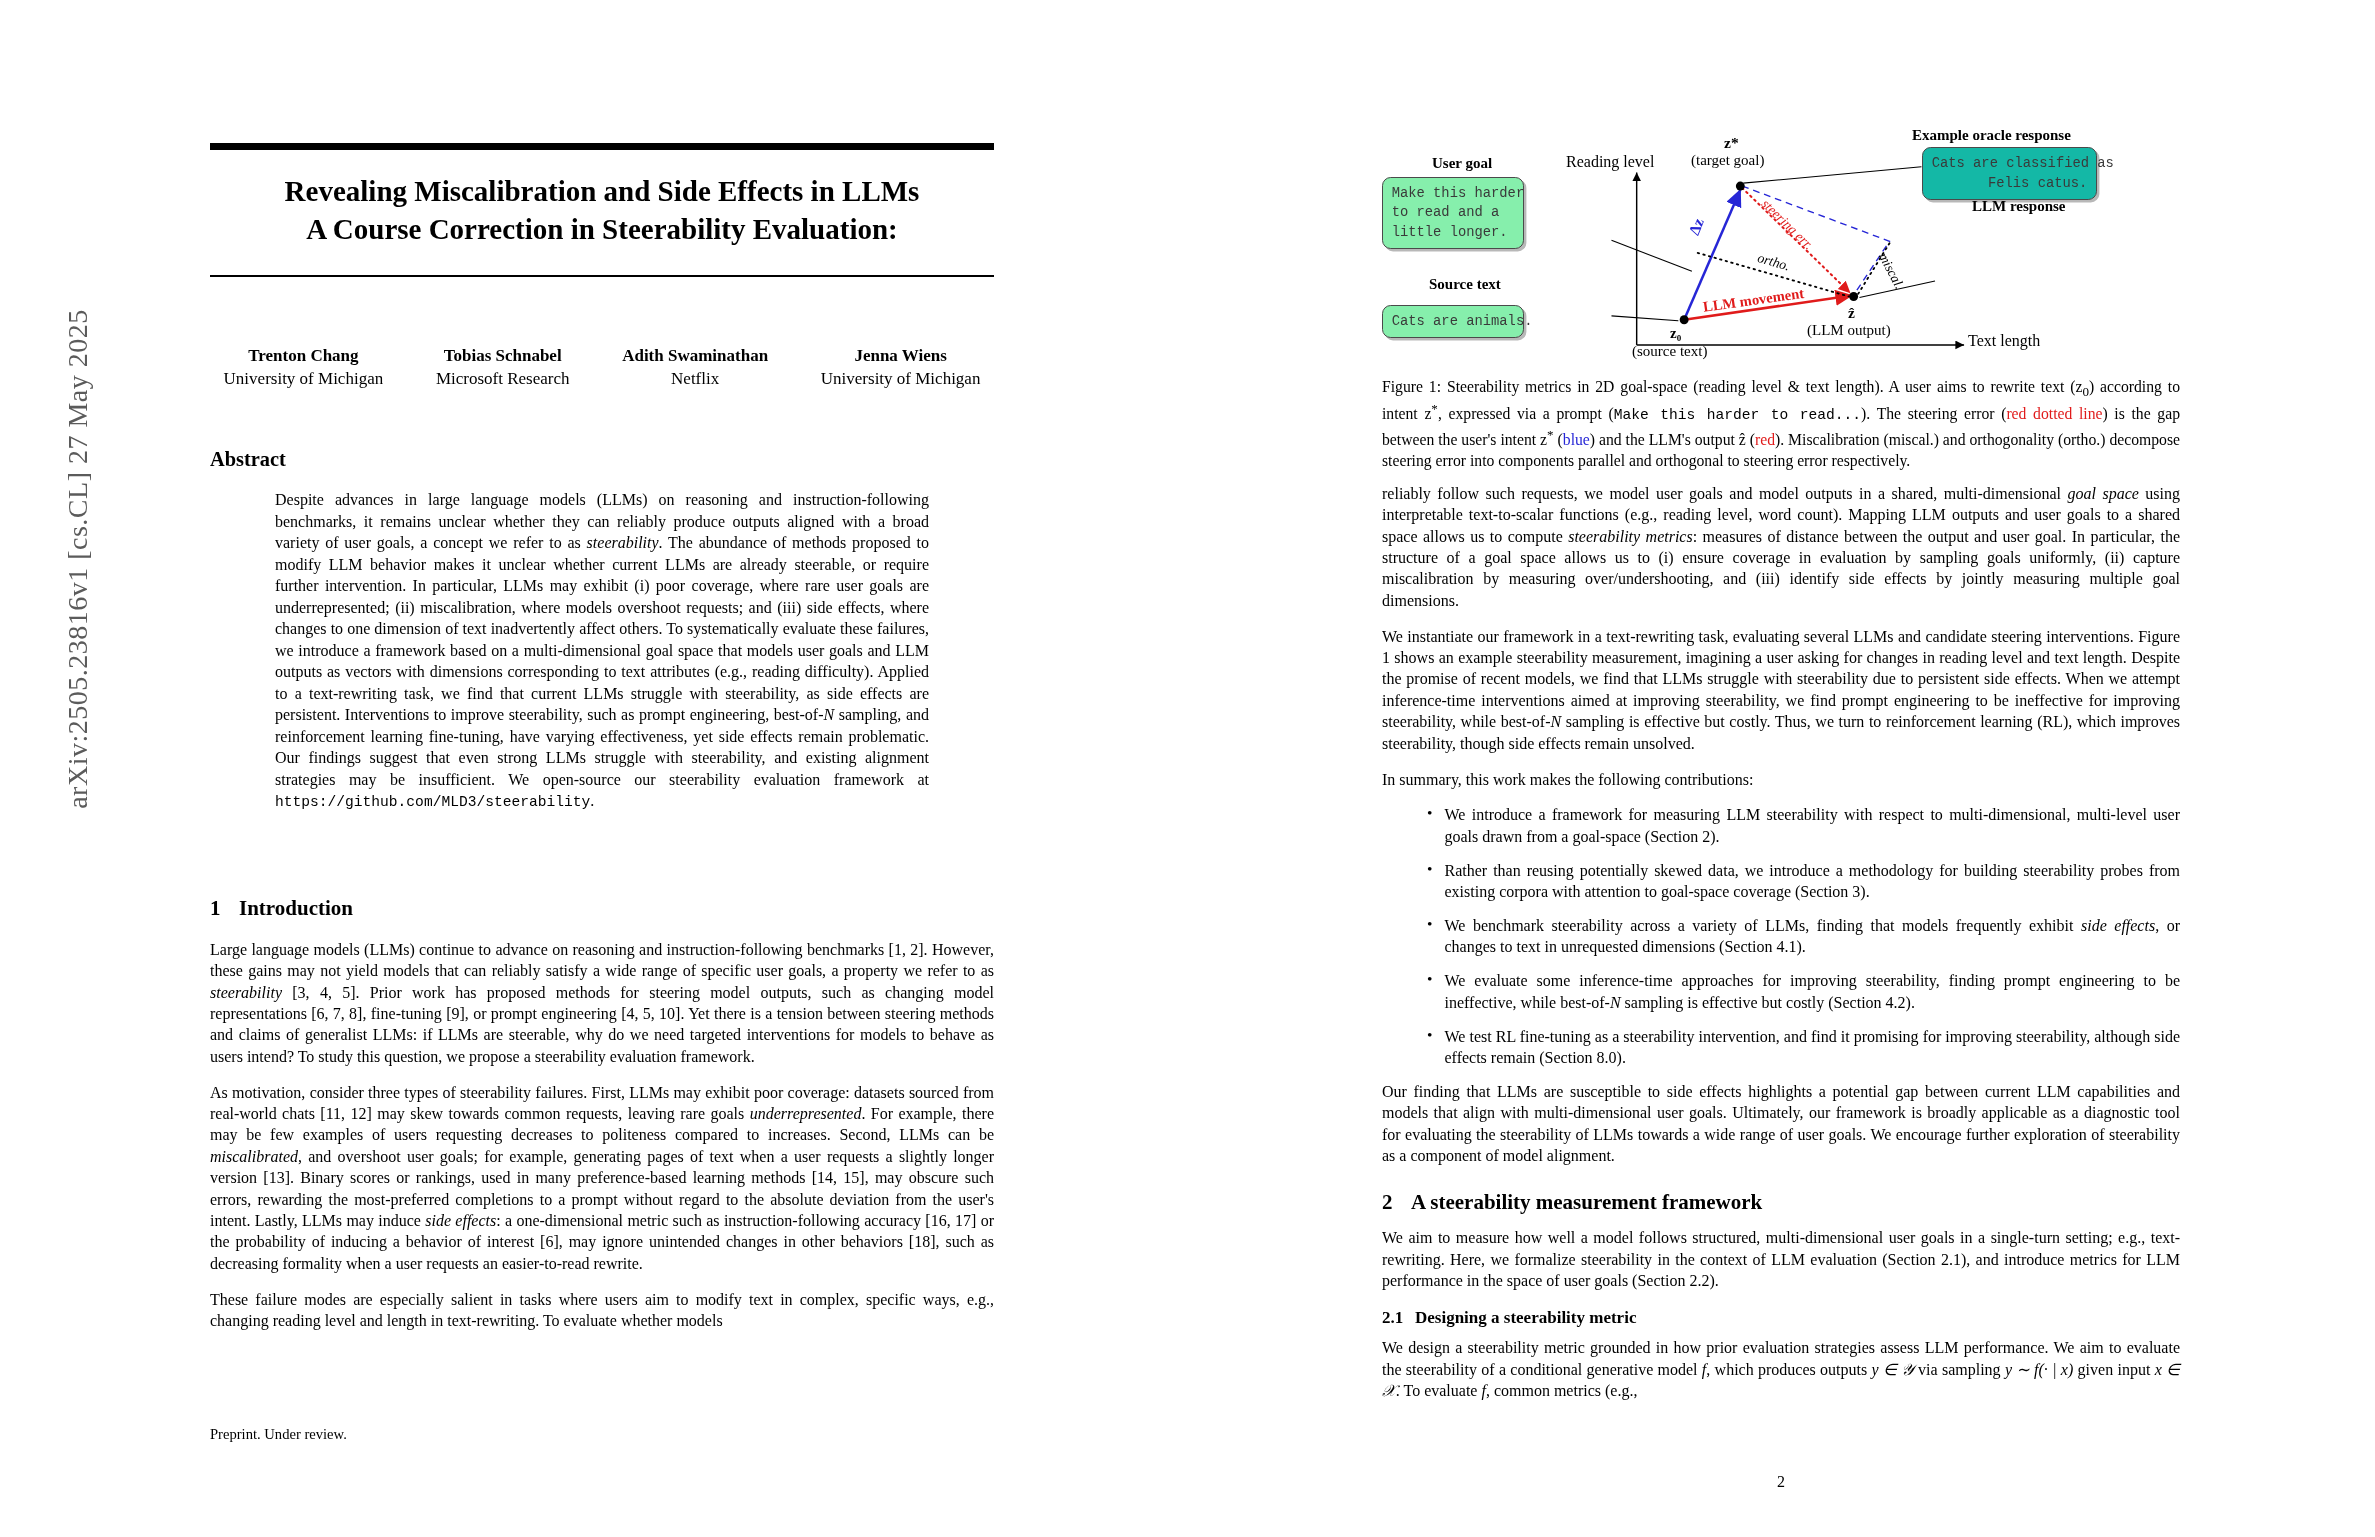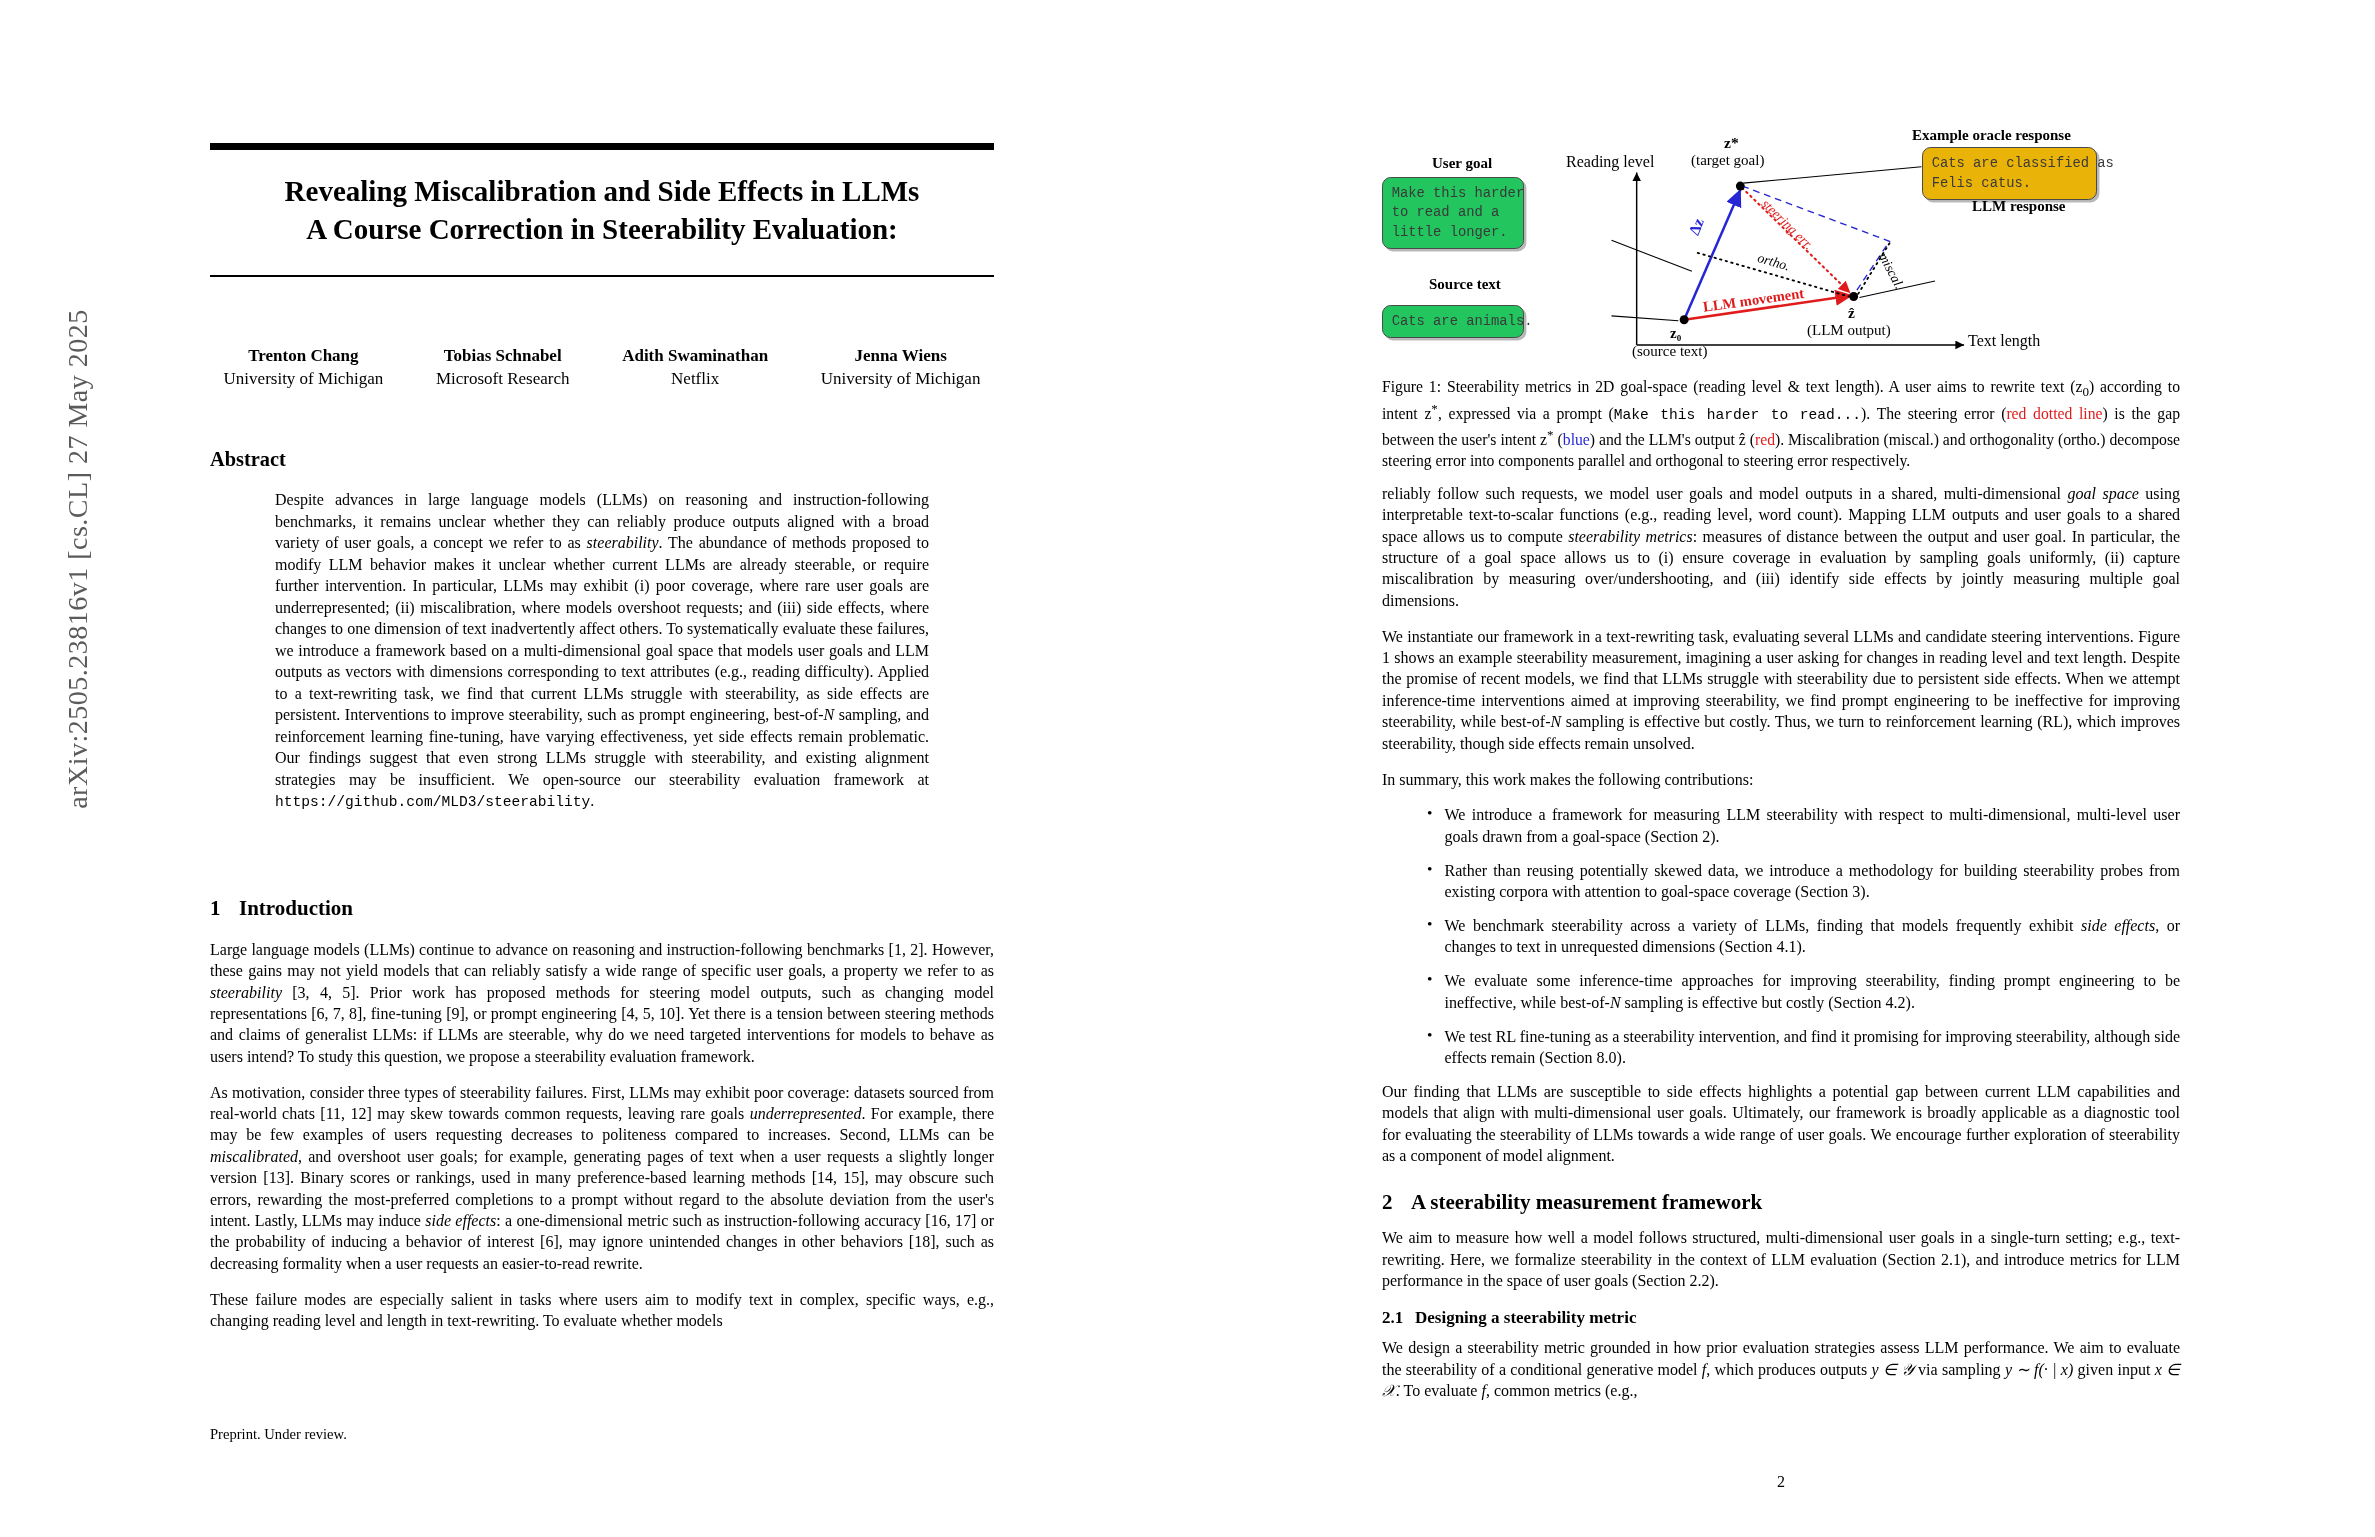--- a/index.html
+++ b/index.html
@@ -89,22 +89,22 @@
     position:absolute;
     font-family:"Liberation Mono","DejaVu Sans Mono",monospace;
     font-size:13.8px;line-height:1.42;
     border:1.4px solid #4a4a4a;border-radius:8.7px;
     padding:5.8px 8.7px;
     box-shadow:2.4px 2.4px 0 rgba(0,0,0,.28);
     white-space:pre;
     color:#3a3a3a;
     box-sizing:border-box;
   }
-  .cbox.yellow{background:#22c55e;}
-  .cbox.pink{background:#eab308;}
+  .cbox.yellow{background:#86efac;}
+  .cbox.pink{background:#14b8a6;text-align:right;}
   .fl{position:absolute;font-weight:bold;font-size:15px;white-space:nowrap;}
   .ax{position:absolute;font-size:16px;white-space:nowrap;}
 
   #fig-caption{
     position:absolute;left:1382px;top:377px;width:798px;
     font-size:15.7px;line-height:1.325;text-align:justify;
   }
   .red{color:#e01b1b;}
   .blue{color:#2626d6;}
 

